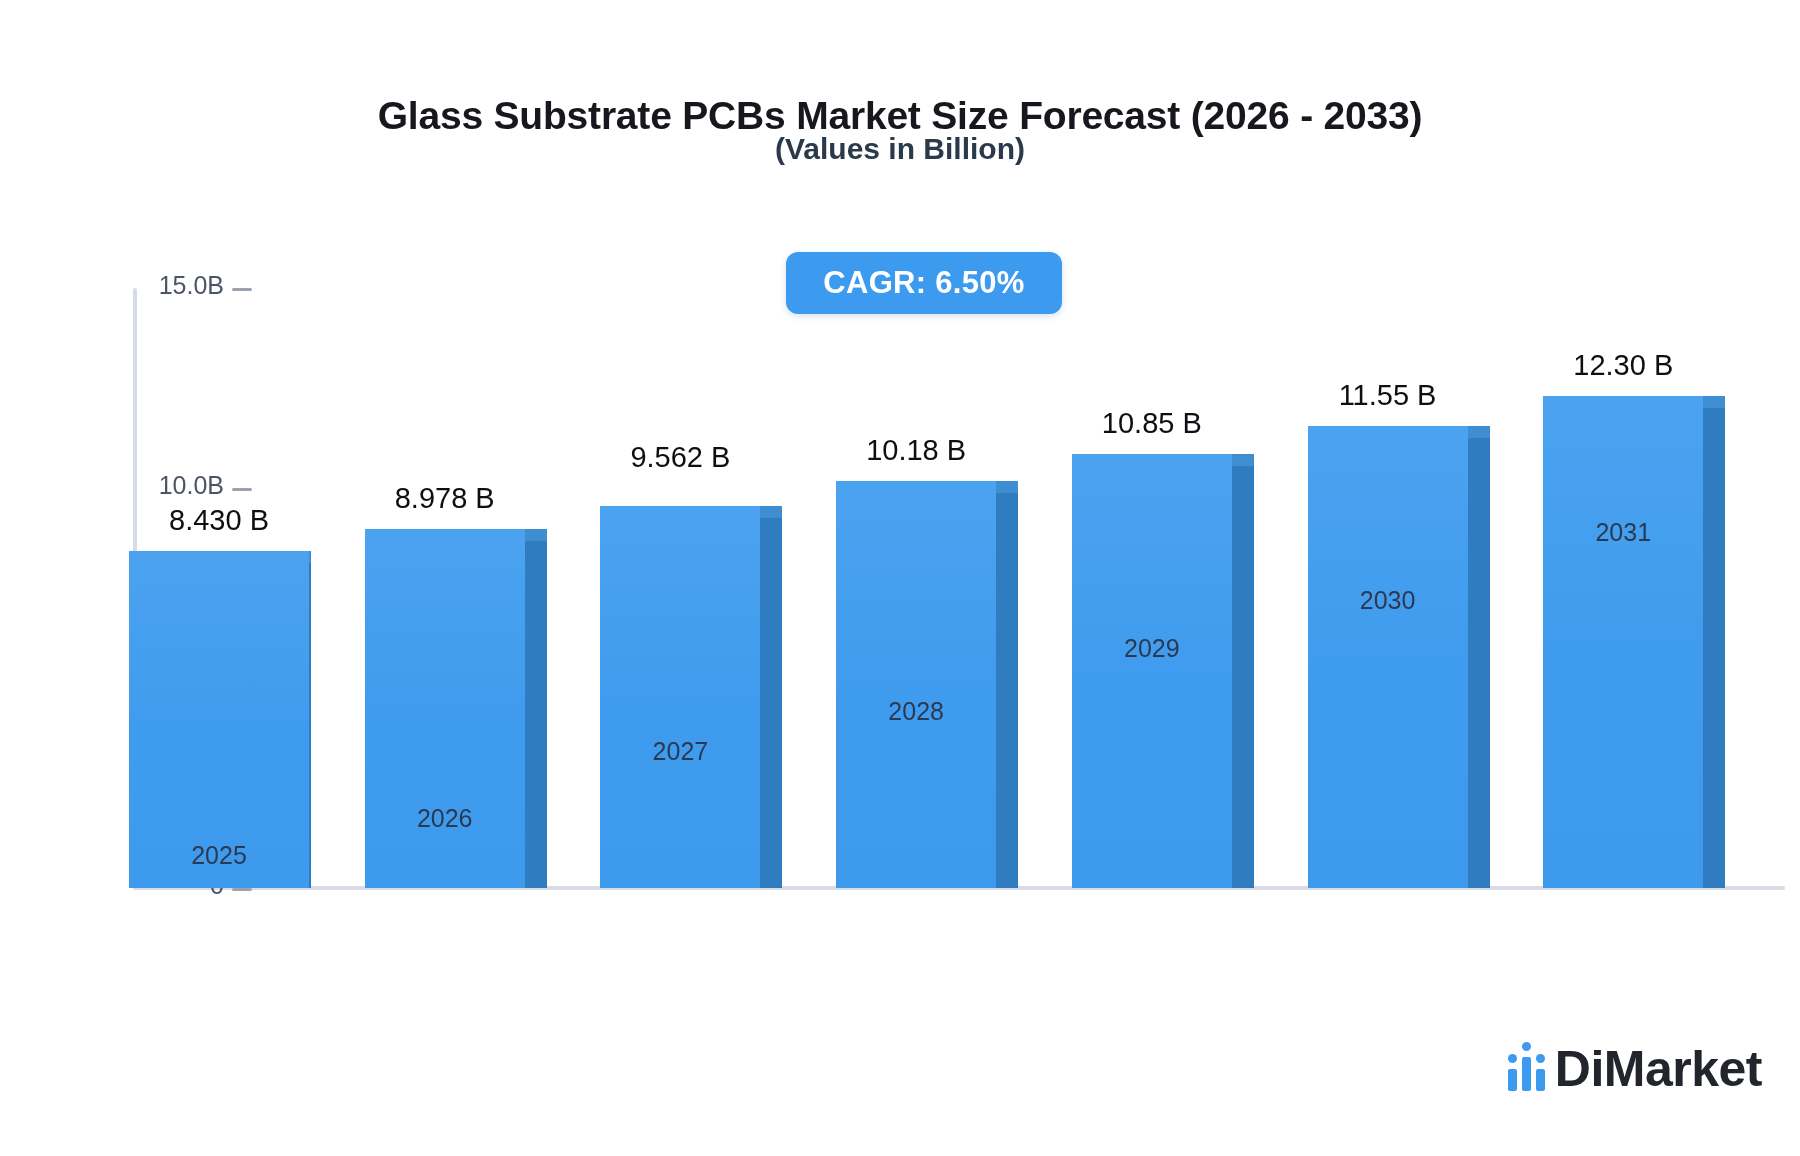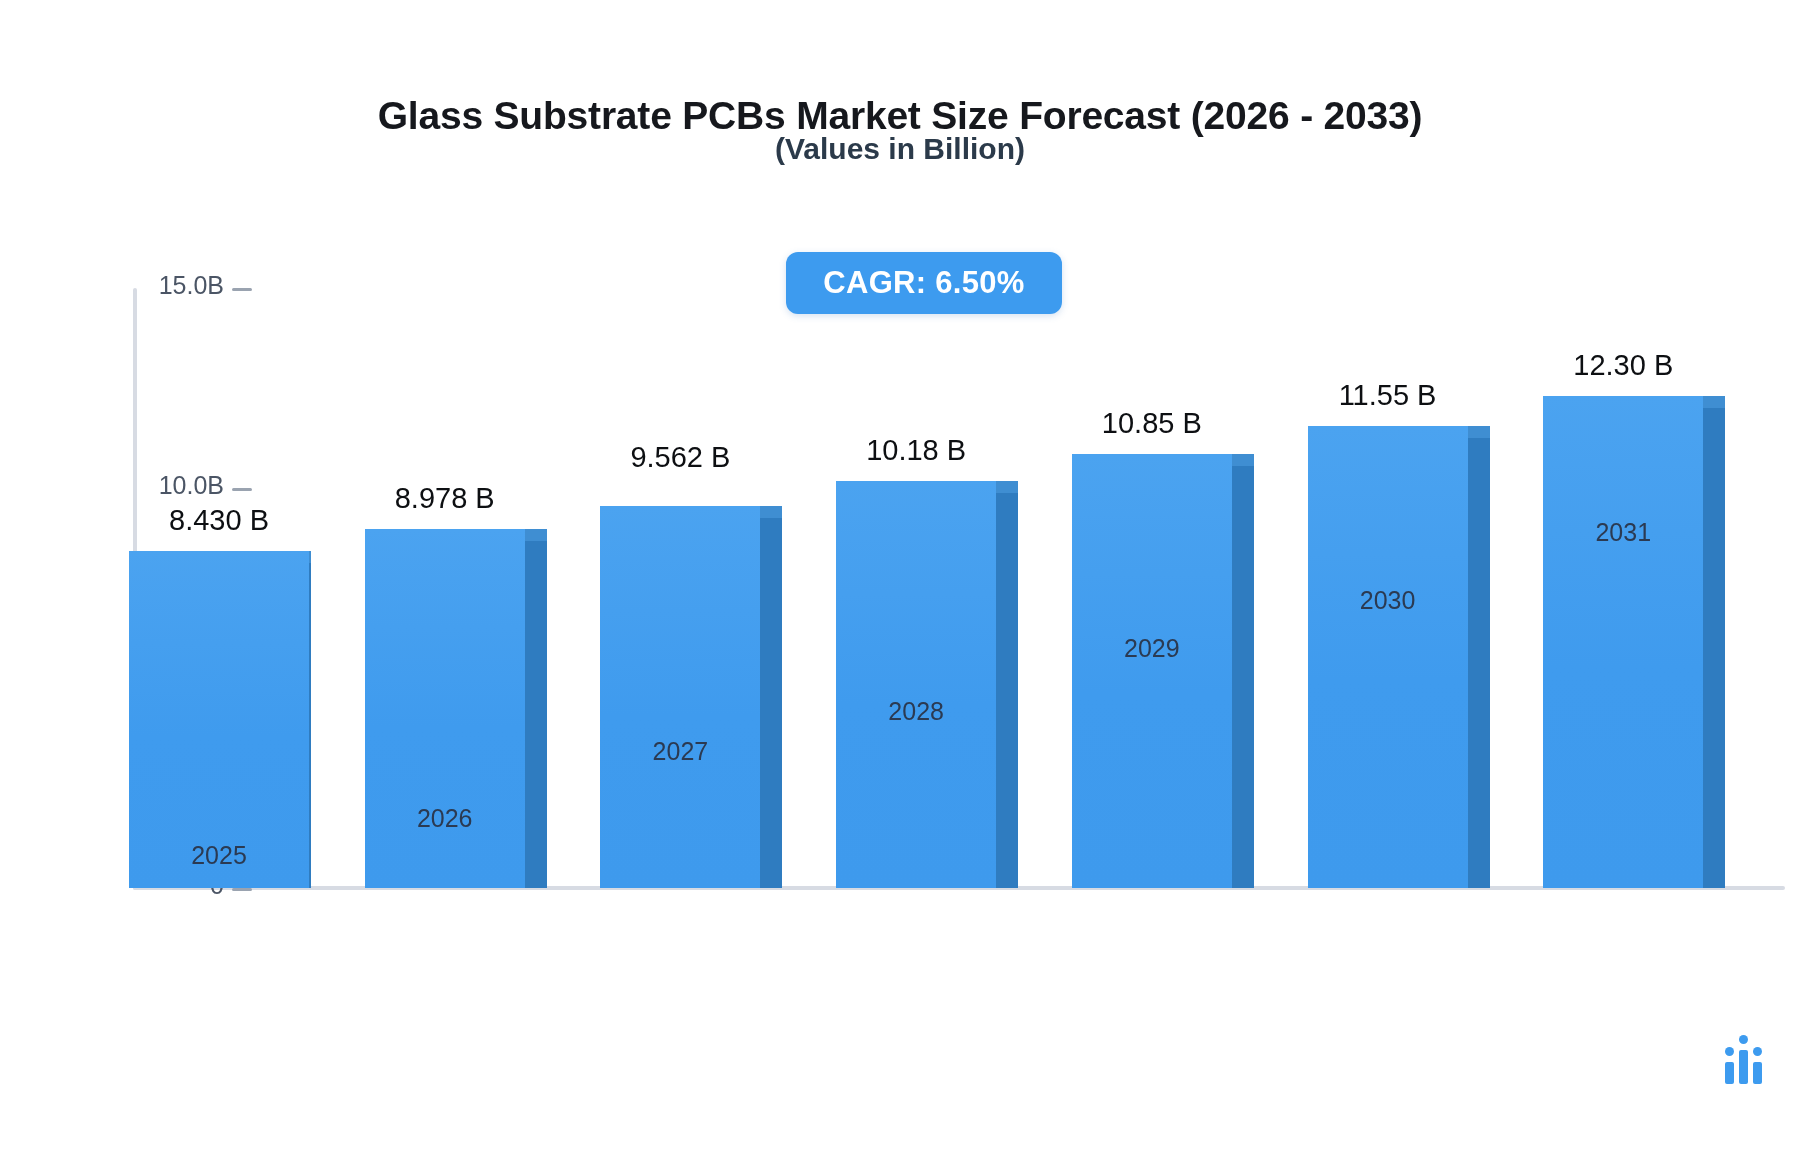--- a/index.html
+++ b/index.html
@@ -286,15 +286,16 @@
         </div>
       </div>
   </div>
 
   <div id="logo">
     <span class="logo-mark">
       <span class="lb lb1"></span>
         <span class="lb lb2"></span>
         <span class="lb lb3"></span>
     </span>
+    <span class="logo-text">DiMarket</span>
   </div>
 
 </div>
 
 </body></html>

